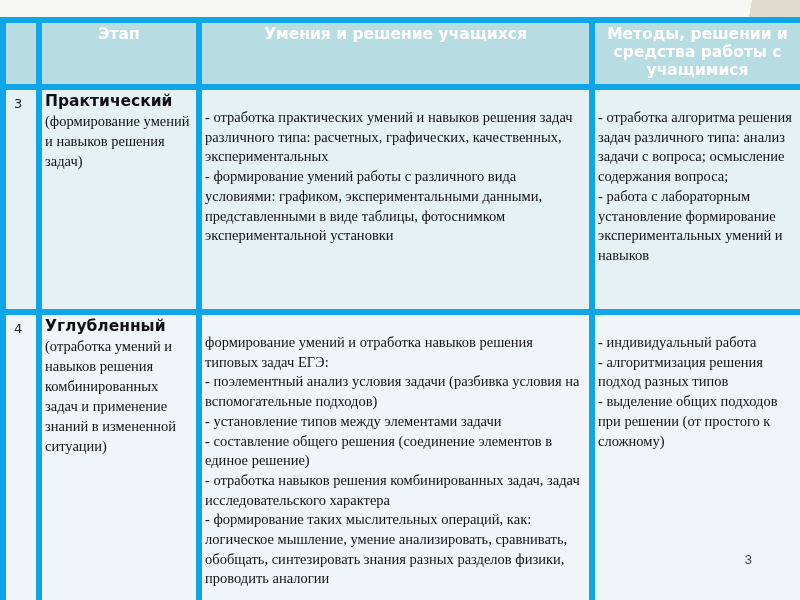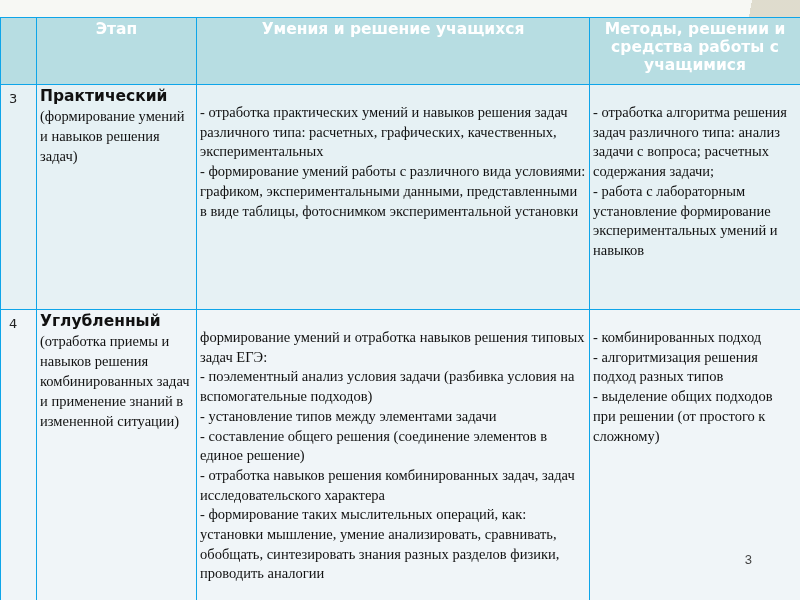--- a/index.html
+++ b/index.html
@@ -17,21 +17,21 @@
       opacity: 0.8;
     }
     table.main {
       position: absolute;
       left: 0; top: 17px;
       width: 800px;
       border-collapse: collapse;
       table-layout: fixed;
     }
     table.main td, table.main th {
-      border: 1px solid #0ea5e9;
+      border: 6px solid #0ea5e9;
       vertical-align: top;
     }
     thead th {
       background: #b7dde2;
       color: #ffffff;
       font-family: "DejaVu Sans", sans-serif;
       font-weight: bold;
       font-size: 15.5px;
       line-height: 18px;
       padding: 2px 4px 4px 4px;
@@ -103,40 +103,40 @@
       <td class="num">3</td>
       <td class="stage">
         <span class="stage-title stage-block">Практический</span>
         <span class="stage-desc">(формирование умений и навыков решения задач)</span>
       </td>
       <td class="skills">
         <span class="line">-  отработка практических умений и навыков решения задач различного типа: расчетных, графических, качественных, экспериментальных</span>
         <span class="line">-  формирование умений работы с различного вида условиями: графиком, экспериментальными данными, представленными в виде таблицы, фотоснимком экспериментальной установки</span>
       </td>
       <td class="methods">
-        <span class="line">-  отработка алгоритма решения задач различного типа: анализ задачи с вопроса; расчетных содержания задачи;</span>
+        <span class="line">-  отработка алгоритма решения задач различного типа: анализ задачи с вопроса; осмысление содержания вопроса;</span>
         <span class="line">-  работа с лабораторным установление формирование экспериментальных умений и навыков</span>
       </td>
     </tr>
     <tr class="row-4">
       <td class="num">4</td>
       <td class="stage">
         <span class="stage-title stage-block">Углубленный</span>
-        <span class="stage-desc">(отработка приемы и навыков решения комбинированных задач и применение знаний в измененной ситуации)</span>
+        <span class="stage-desc">(отработка умений и навыков решения комбинированных задач и применение знаний в измененной ситуации)</span>
       </td>
       <td class="skills">
         <span class="line">формирование умений и отработка навыков решения типовых задач ЕГЭ:</span>
         <span class="line">- поэлементный анализ условия задачи (разбивка условия на вспомогательные подходов)</span>
         <span class="line">-  установление типов между элементами задачи</span>
         <span class="line">-  составление общего решения (соединение элементов в единое решение)</span>
         <span class="line">-  отработка навыков решения комбинированных задач, задач исследовательского характера</span>
-        <span class="line">-  формирование таких мыслительных операций, как: установки мышление, умение анализировать, сравнивать, обобщать, синтезировать знания разных разделов физики, проводить аналогии</span>
+        <span class="line">-  формирование таких мыслительных операций, как: логическое мышление, умение анализировать, сравнивать, обобщать, синтезировать знания разных разделов физики, проводить аналогии</span>
       </td>
       <td class="methods">
-        <span class="line">-  комбинированных подход</span>
+        <span class="line">-  индивидуальный работа</span>
         <span class="line">-  алгоритмизация решения подход разных типов</span>
         <span class="line">-  выделение общих подходов при решении (от простого к сложному)</span>
       </td>
     </tr>
   </tbody>
 </table>
 
 <div class="page-num">3</div>
 
 </body></html>

